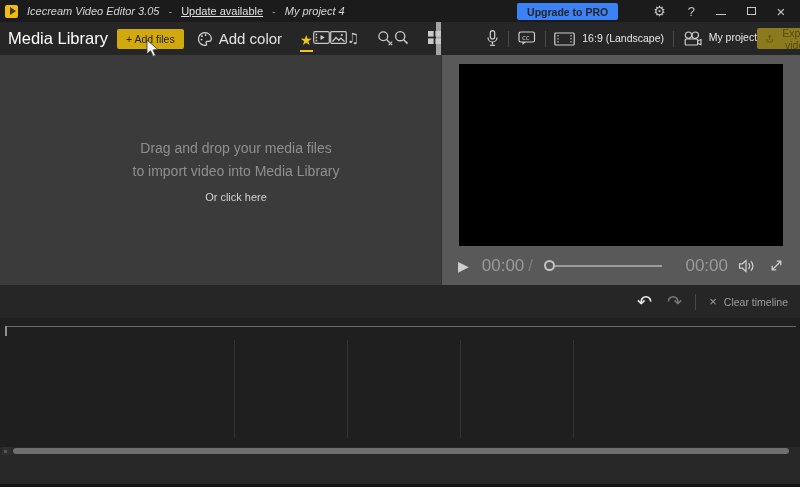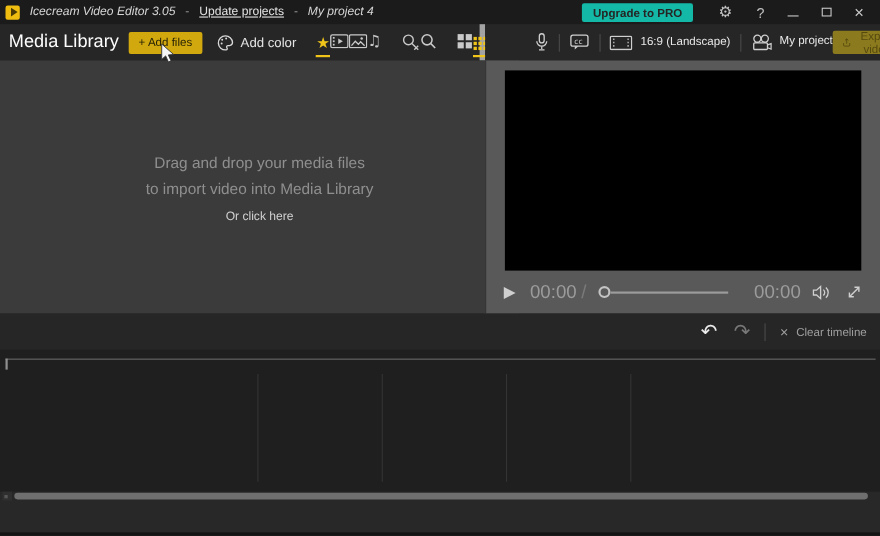--- a/index.html
+++ b/index.html
@@ -15,43 +15,43 @@
   .titlebar { position:absolute; top:0; left:0; width:800px; height:22px;
     background:#1b1b1b; display:flex; align-items:center; padding-left:5px; }
   .app-icon { width:13px; height:13px; background:#eebd10; border-radius:2px;
     display:inline-flex; align-items:center; justify-content:center; margin-right:9px; }
   .app-icon-play { width:0; height:0; border-left:6px solid #4a3a05;
     border-top:4px solid transparent; border-bottom:4px solid transparent; margin-left:2px; }
   .tb-text { font-size:11px; color:#d6d6d6;font-style:italic; }
   .tb-dash { font-size:11px; color:#9a9a9a; margin:0 9px; }
   .tb-link { font-size:11px; color:#e2e2e2; text-decoration:underline; cursor:pointer; }
   .tb-right { margin-left:auto; display:flex; align-items:center; height:100%; }
-  .upgrade-btn { background:#14b8a6; color:#252525; border:none; border-radius:2px;
+  .upgrade-btn { background:#3b82f6; color:#252525; border:none; border-radius:2px;
     font-family:"Liberation Sans",sans-serif; font-size:10.5px; font-weight:bold;
-    padding:3px 10px; height:17px; margin-right:12px; cursor:pointer; }
+    padding:3px 10px; height:17px; margin-right:24px; cursor:pointer; }
   .tb-icon { color:#c3c3c3; text-align:center; cursor:pointer; }
   .tb-icon.gear { font-size:14px; margin:0 11px; }
   .tb-icon.help { font-size:13px; margin:0 11px; }
   .tb-win { width:30px; height:22px; display:inline-flex; align-items:center;
     justify-content:center; color:#c9c9c9; cursor:pointer; }
   .min-glyph { width:10px; height:1px; background:#c9c9c9; margin-top:6px; }
   .max-glyph { width:9px; height:8px; border:1px solid #c9c9c9; }
   .tb-win.close { font-size:15px; margin-right:4px; }
 
   
   .header { position:absolute; top:22px; left:0; width:800px; height:33px; display:flex; }
   .header-left { width:441px; background:#262626; display:flex; align-items:center;
     border-right:5px solid #a3a3a3; }
   .header-right { flex:1; background:#262626; display:flex; align-items:center; }
   .lib-title { font-size:16.5px; color:#fdfdfd; margin-left:8px; margin-right:9px; white-space:nowrap; }
   .add-files-btn { background:#d1a90e; color:#241f06; border:none; border-radius:2px;
     font-family:"Liberation Sans",sans-serif; font-size:10.5px; padding:4px 9px; height:20px;
     cursor:pointer; white-space:nowrap; }
   .tool-label-btn { display:inline-flex; align-items:center; gap:6px; color:#e3e3e3;
-    font-size:12px; margin-left:13px; cursor:pointer; white-space:nowrap; }
+    font-size:15px; margin-left:13px; cursor:pointer; white-space:nowrap; }
   .vsep { width:1px; height:16px; background:#4a4a4a; margin:0 9px; }
   .filter { width:23px; height:22px; display:inline-flex; align-items:center;
     justify-content:center; cursor:pointer; padding-bottom:2px; }
   .filter.active { border-bottom:2px solid #f0c419; padding-bottom:0; margin-top:4px; }
   .star-glyph { color:#f0c419; font-size:14px; line-height:14px; }
   .music-glyph { color:#c9c9c9; font-size:14px; line-height:14px; }
   .chev-wrap { margin-left:auto; margin-right:9px; cursor:pointer; display:flex; }
 
   .hr-icon { display:inline-flex; cursor:pointer; }
   .mic-wrap { margin-left:45px; }
@@ -115,21 +115,21 @@
 <body>
 
 <div class="app">
 
   <div class="titlebar">
     <span class="app-icon">
         <span class="app-icon-play"></span>
       </span>
     <span class="tb-text">Icecream Video Editor 3.05</span>
     <span class="tb-dash">-</span>
-    <span class="tb-link">Update projects</span>
+    <span class="tb-link">Update available</span>
     <span class="tb-dash">-</span>
     <span class="tb-text">My project 4</span>
     <div class="tb-right">
       <button class="upgrade-btn">Upgrade to PRO</button>
       <span class="tb-icon gear glyph">⚙</span>
       <span class="tb-icon help">?</span>
       <span class="tb-win">
           <span class="min-glyph"></span>
         </span>
       <span class="tb-win">

